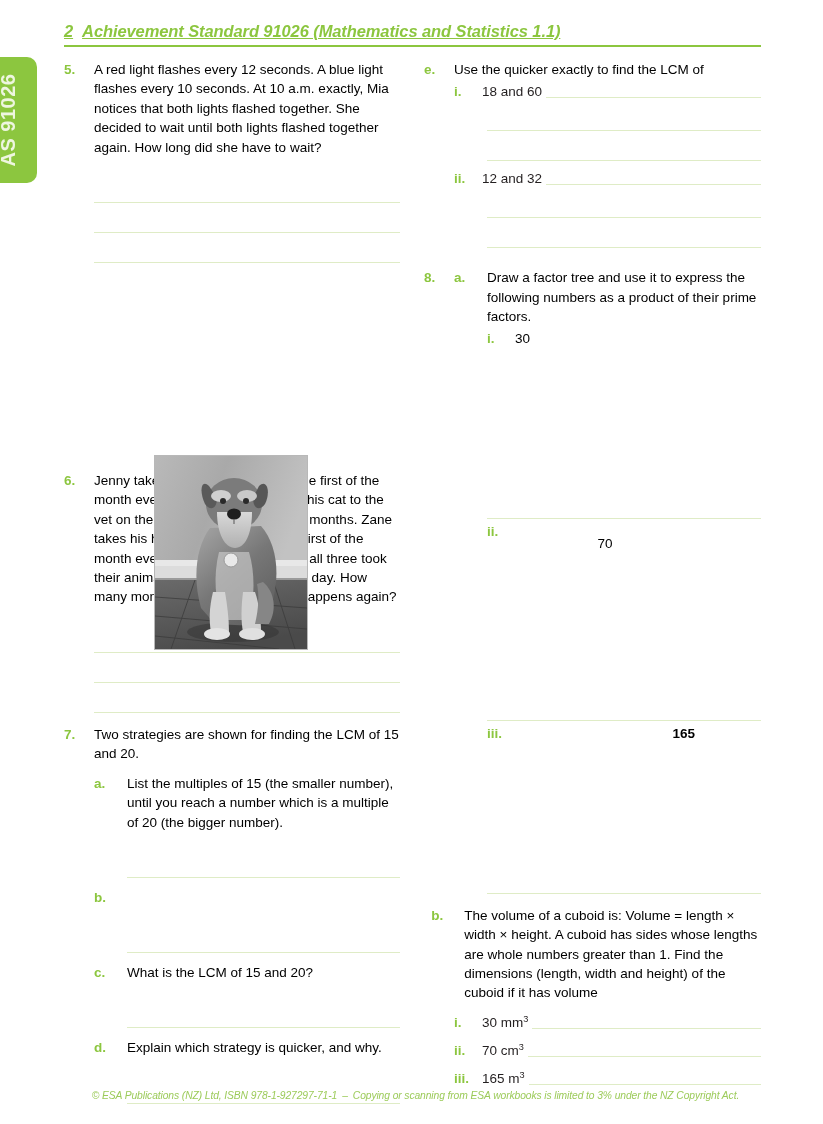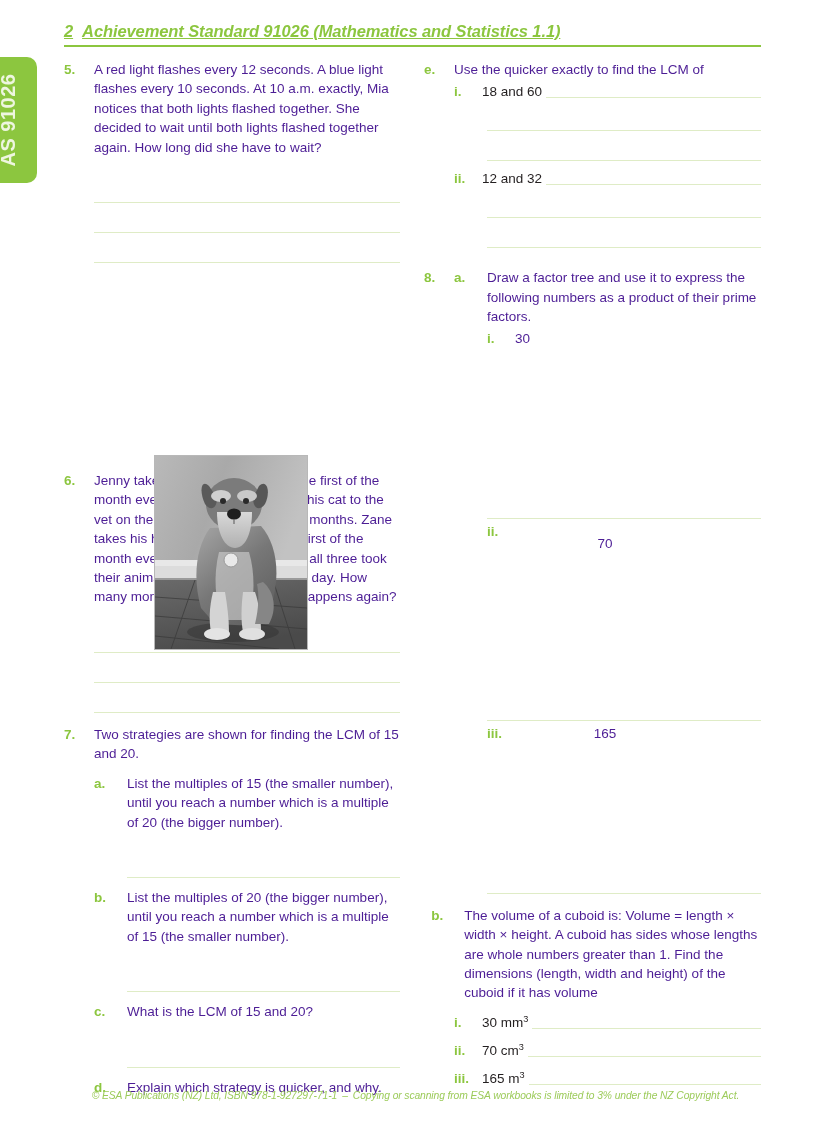--- a/index.html
+++ b/index.html
@@ -70,21 +70,21 @@
   .q-num {
     color: #8cc63f;
     font-weight: 700;
     font-size: 13.5px;
     line-height: 19px;
     flex: 0 0 auto;
   }
   .q-body {
     font-size: 13.5px;
     line-height: 19.4px;
-    color: #4c1d95;
+    color: #000000;
     flex: 1 1 auto;
   }
 
   
   .w-num   { width: 30px; }
   .w-alpha { width: 33px; }
   .w-roman { width: 28px; }
 
   .indent-1 { margin-left: 30px; }
   .indent-2 { margin-left: 63px; }
@@ -272,21 +272,20 @@
     <div class="q-body">List the multiples of 15 (the smaller number), until you reach a number which is a multiple of 20 (the bigger number).</div>
   </div>
   <div class="spacer-16"></div>
   <div class="ans-lines indent-2">
     <div class="ans-line"></div>
   </div>
   <div class="spacer-10"></div>
 
   <div class="q-row indent-1">
     <div class="q-num w-alpha">b.</div>
-    <div class="q-body">List the multiples of 20 (the bigger number), until you reach a number which is a multiple of 15 (the smaller number).</div>
   </div>
   <div class="spacer-16"></div>
   <div class="ans-lines indent-2">
     <div class="ans-line"></div>
   </div>
   <div class="spacer-10"></div>
 
   <div class="q-row indent-1">
     <div class="q-num w-alpha">c.</div>
     <div class="q-body">What is the LCM of 15 and 20?</div>
@@ -351,21 +350,21 @@
   <div style="height:171px;border-bottom:1.6px solid #dfecc6;margin-left:63px;"></div>
 
   <div class="q-row indent-2" style="margin-top:3px;">
     <div class="q-num w-roman">ii.</div>
     <div class="q-body" style="text-align:center;padding-right:66px;margin-top:12px;">70</div>
   </div>
   <div style="height:168px;border-bottom:1.6px solid #dfecc6;margin-left:63px;"></div>
 
   <div class="q-row indent-2" style="margin-top:3px;">
     <div class="q-num w-roman">iii.</div>
-    <div class="q-body" style="text-align:center;padding-right:66px;">165</div>
+    <div class="q-body" style="text-align:right;padding-right:66px;font-weight:bold;">165</div>
   </div>
   <div style="height:150px;border-bottom:1.6px solid #dfecc6;margin-left:63px;"></div>
 
   <div class="spacer-12"></div>
 
   <div class="q-row">
     <div class="w-num"></div>
     <div class="q-num w-alpha">b.</div>
     <div class="q-body">The volume of a cuboid is: Volume = length × width × height. A cuboid has sides whose lengths are whole numbers greater than 1. Find the dimensions (length, width and height) of the cuboid if it has volume</div>
   </div>

